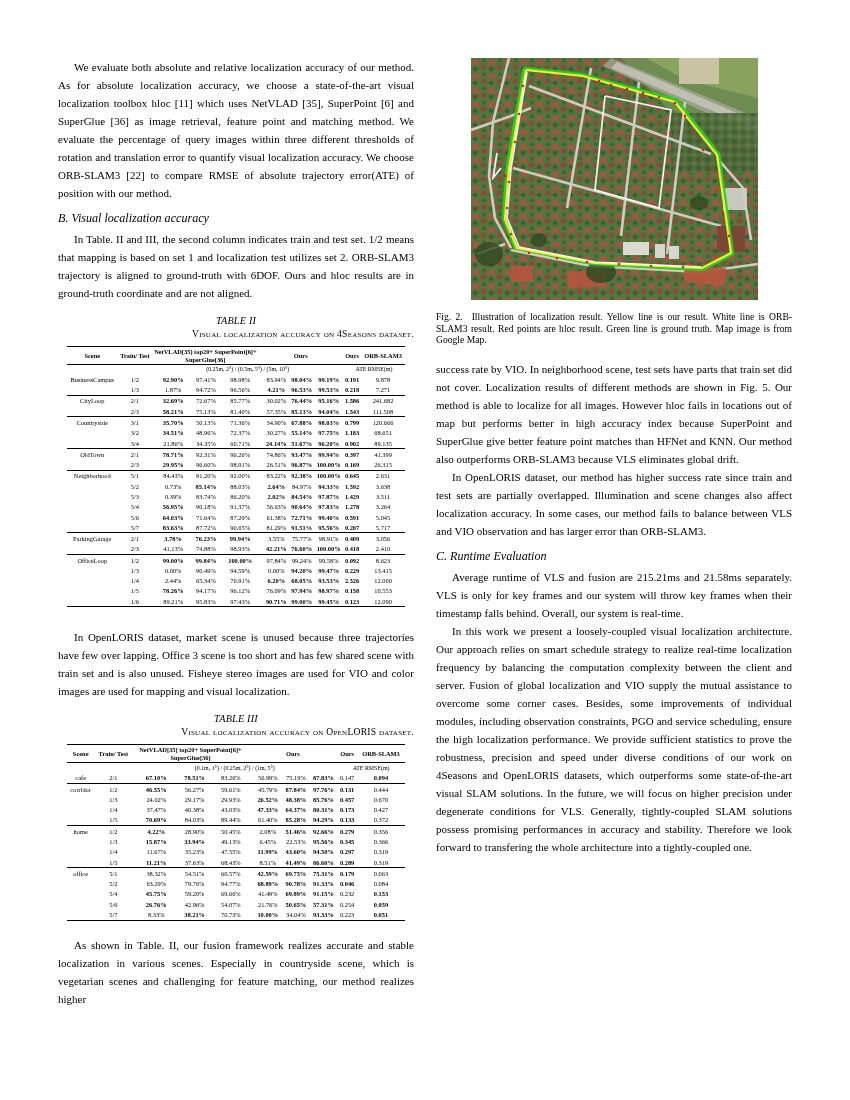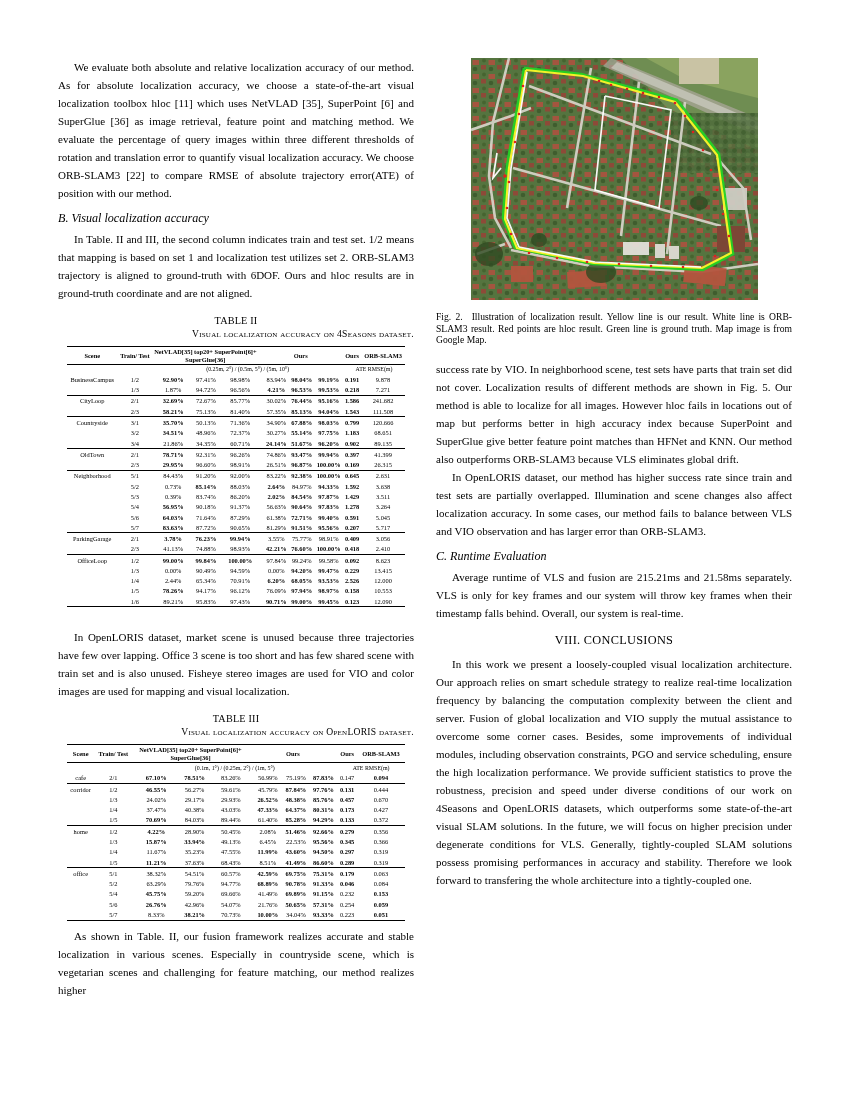--- a/index.html
+++ b/index.html
@@ -71,20 +71,21 @@
     text-align: justify;
     margin-top: 11px;
   }
   .fig-caption .lbl { margin-right: 9px; }
   
   .tbl-title {
     text-align: center;
     font-size: 10.2px;
     margin: 13px 0 2px 0;
     letter-spacing: 0.2px;
+    font-style: italic;
   }
   .tbl-sub {
     text-align: right;
     font-size: 9.6px;
     margin: 0 0 7px 0;
     font-variant: small-caps;
     letter-spacing: 0.25px;
   }
   table.data {
     border-collapse: collapse;
@@ -602,21 +603,21 @@
               <td>70.73%</td>
               <td class="b" style="padding-left: 6px;">10.00%</td>
               <td>34.04%</td>
               <td class="b">93.33%</td>
               <td>0.223</td>
               <td class="b">0.051</td>
             </tr>
           </tbody>
       </table>
 
-      <p class="body" style="margin-top:6px;">As shown in Table. II, our fusion framework realizes accurate and stable localization in various scenes. Especially in countryside scene, which is vegetarian scenes and challenging for feature matching, our method realizes higher</p>
+      <p class="body" style="margin-top:15px;">As shown in Table. II, our fusion framework realizes accurate and stable localization in various scenes. Especially in countryside scene, which is vegetarian scenes and challenging for feature matching, our method realizes higher</p>
     </div>
 
     <div class="col">
 
       <div class="figure">
         <div class="figure-img">
           <svg viewBox="0 0 287 242" width="287" height="242" preserveAspectRatio="none">
             <defs>
               <pattern id="trees" width="9" height="9" patternUnits="userSpaceOnUse">
                 <rect width="9" height="9" fill="#4e6b3b"></rect>
@@ -720,18 +721,17 @@
       </div>
 
       <p class="body noindent" style="margin-top:14px;">success rate by VIO. In neighborhood scene, test sets have parts that train set did not cover. Localization results of different methods are shown in Fig. 5. Our method is able to localize for all images. However hloc fails in locations out of map but performs better in high accuracy index because SuperPoint and SuperGlue give better feature point matches than HFNet and KNN. Our method also outperforms ORB-SLAM3 because VLS eliminates global drift.</p>
 
       <p class="body">In OpenLORIS dataset, our method has higher success rate since train and test sets are partially overlapped. Illumination and scene changes also affect localization accuracy. In some cases, our method fails to balance between VLS and VIO observation and has larger error than ORB-SLAM3.</p>
 
       <div class="sec-head">C.  Runtime Evaluation</div>
 
       <p class="body">Average runtime of VLS and fusion are 215.21ms and 21.58ms separately. VLS is only for key frames and our system will throw key frames when their timestamp falls behind. Overall, our system is real-time.</p>
 
-      <div class="sec-head-center">VIII.  CONCLUSIONS</div>
 
       <p class="body">In this work we present a loosely-coupled visual localization architecture. Our approach relies on smart schedule strategy to realize real-time localization frequency by balancing the computation complexity between the client and server. Fusion of global localization and VIO supply the mutual assistance to overcome some corner cases. Besides, some improvements of individual modules, including observation constraints, PGO and service scheduling, ensure the high localization performance. We provide sufficient statistics to prove the robustness, precision and speed under diverse conditions of our work on 4Seasons and OpenLORIS datasets, which outperforms some state-of-the-art visual SLAM solutions. In the future, we will focus on higher precision under degenerate conditions for VLS. Generally, tightly-coupled SLAM solutions possess promising performances in accuracy and stability. Therefore we look forward to transfering the whole architecture into a tightly-coupled one.</p>
     </div>
   </div>
 </div>
 
 </body></html>

